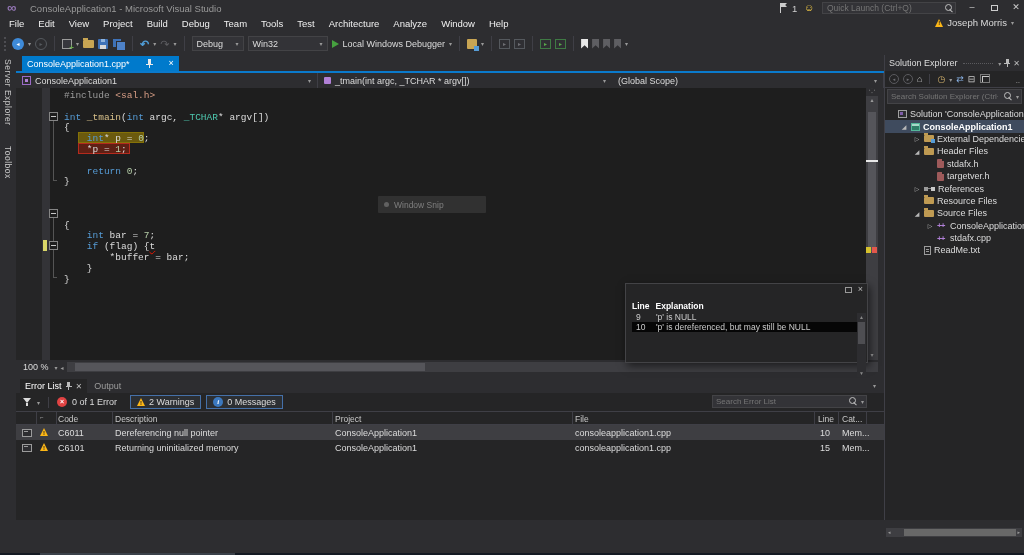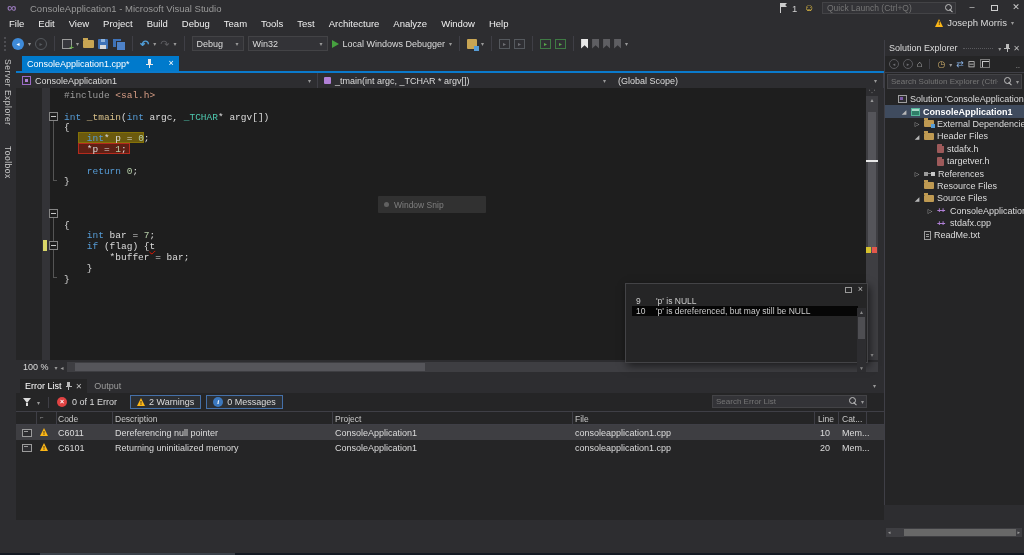--- a/index.html
+++ b/index.html
@@ -125,21 +125,21 @@
   .prow{height:10px;line-height:10px;font-size:8.5px;color:#CCC;display:flex}
   .prow .pl-num{width:16px;text-align:left;padding-left:4px}
   .prow .pl-txt{padding-left:8px}
   .prow.psel{background:#060606;width:226px}
   .pp-scroll{position:absolute;right:1px;top:12px;width:9px;height:64px;background:#2D2D30}
   .pp-scroll .up,.pp-scroll .dn{position:absolute;left:0;width:9px;color:#888;font-size:5px;text-align:center;line-height:8px}
   .pp-scroll .up{top:0}.pp-scroll .dn{bottom:0}
   .pp-scroll .th{position:absolute;left:1px;top:9px;width:7px;height:22px;background:#4E4E52}
 
   
-  .sepanel{left:884px;top:40px;width:140px;height:465px;background:#252526;border-left:1px solid #3F3F46}
+  .sepanel{left:884px;top:55px;width:140px;height:465px;background:#252526;border-left:1px solid #3F3F46}
   .se-head{height:16px;display:flex;align-items:center;padding:0 4px;gap:3px;background:#2D2D30}
   .se-title{font-size:9px;color:#DCDCDC;white-space:nowrap}
   .se-grip{flex:1;height:1px;border-top:1px dotted #5A5A5E;margin:0 2px}
   .se-tools{height:17px;display:flex;align-items:center;gap:4px;padding:0 4px;border-bottom:1px solid #3F3F46}
   .cir-s{width:10px;height:10px;border:1px solid #5A5A5E;border-radius:50%;color:#6E6E73;font-size:5px;line-height:8px;text-align:center}
   .glyph-home{color:#D0D0D0;font-size:9px;line-height:10px}
   .glyph-clock{color:#C8A968;font-size:9px;line-height:10px}
   .glyph-sync{color:#8AB4E8;font-size:9px;line-height:10px}
   .glyph-coll{color:#C8C8C8;font-size:9px;line-height:10px}
   .dbox{width:8px;height:7px;border:1px solid #C8C8C8;background:#252526;position:relative}
@@ -392,20 +392,23 @@
     <span class="snip-dot"></span>
     <span class="snip-text">Window Snip</span>
   </div>
 
   <div class="abs popup">
     <div class="pp-head">
       <span class="pp-float"></span>
       <span class="pp-close">×</span>
     </div>
     <div class="pp-body">
+      <div class="pp-cols">
+        <span>Line</span><span>Explanation</span>
+      </div>
       <div id="popup-rows">
           <div class="prow">
             <span class="pl-num">9</span>
             <span class="pl-txt">'p' is NULL</span>
           </div>
           <div class="prow psel">
             <span class="pl-num">10</span>
             <span class="pl-txt">'p' is dereferenced, but may still be NULL</span>
           </div>
         </div>
@@ -569,21 +572,21 @@
           <span class="ecell" style="left: 804px;">10</span>
           <span class="ecell" style="left: 826px;">Mem...</span>
         </div>
         <div class="erow">
           <span class="rowdoc"></span>
           <span class="wtri-s"></span>
           <span class="ecell" style="left: 42px;">C6101</span>
           <span class="ecell" style="left: 99px;">Returning uninitialized memory</span>
           <span class="ecell" style="left: 319px;">ConsoleApplication1</span>
           <span class="ecell" style="left: 559px;">consoleapplication1.cpp</span>
-          <span class="ecell" style="left: 804px;">20</span>
+          <span class="ecell" style="left: 804px;">15</span>
           <span class="ecell" style="left: 826px;">Mem...</span>
         </div>
       </div>
   </div>
 
   <div class="abs bottom-dark"></div>
   <div class="abs se-hscroll">
     <span class="se-harrow" style="left:2px">◂</span>
     <div class="se-hthumb"></div>
     <span class="se-harrow" style="right:2px">▸</span>

